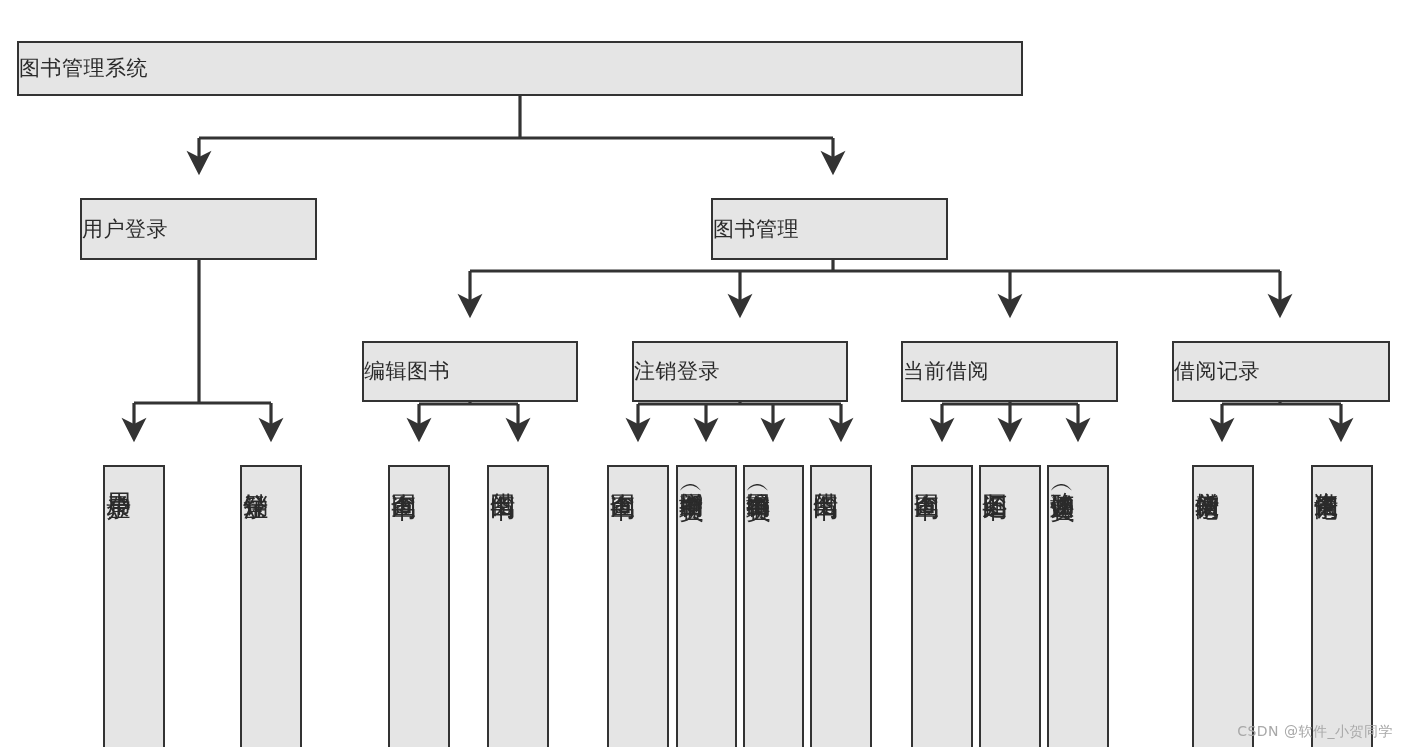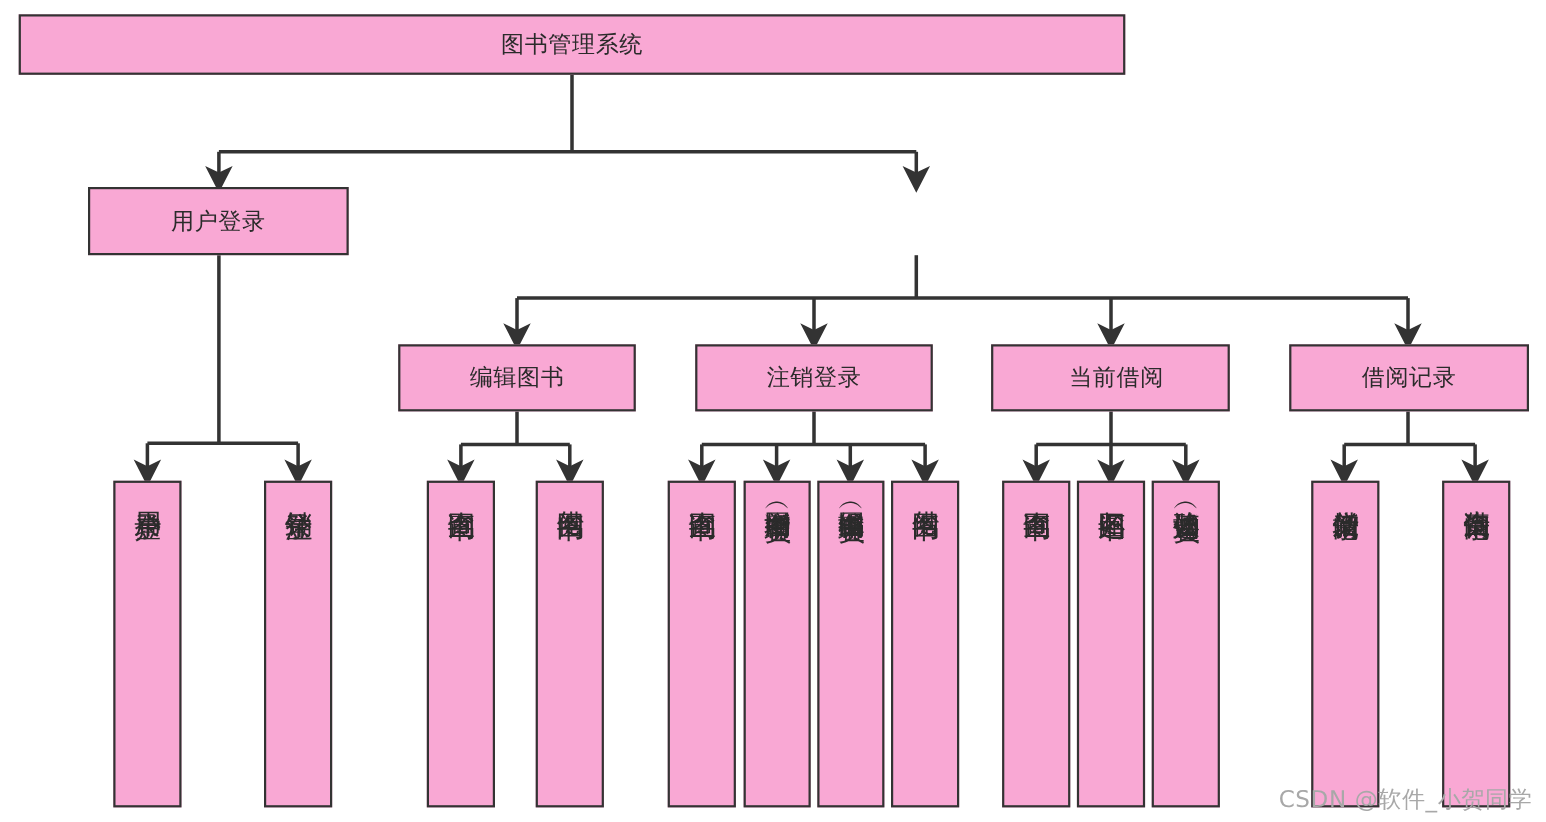--- a/index.html
+++ b/index.html
@@ -21,25 +21,26 @@
     position: absolute;
     left: 0;
     top: 0;
     width: 1405px;
     height: 747px;
   }
   .node {
     position: absolute;
     box-sizing: border-box;
     border: 2px solid #333333;
-    background: #f9a8d4;
+    background: #e5e5e5;
     display: flex;
     align-items: center;
-    justify-content: center;
+    justify-content: flex-start;
     color: #2b2b2b;
+    margin-top: 28px;
   }
   .node-label {
     display: block;
     text-align: center;
     line-height: 1.18;
     letter-spacing: 0.5px;
   }
   .node.horizontal .node-label {
     font-size: 21px;
     writing-mode: horizontal-tb;
@@ -55,21 +56,21 @@
     line-height: 1.05;
     letter-spacing: 1px;
   }
   .node.vertical.long .node-label {
     font-size: 24px;
   }
   #watermark {
     position: absolute;
     right: 12px;
     bottom: 6px;
-    font-size: 21px;
+    font-size: 14px;
     color: #a8a8a8;
     white-space: nowrap;
     letter-spacing: 0.5px;
     pointer-events: none;
   }
 </style>
 </head>
 <body>
 
 <div id="diagram-root">
@@ -124,28 +125,31 @@
     </g>
   </svg>
 
   <div class="node horizontal" style="left:17px; top:13px; width:1006px; height:55px;">
     <span class="node-label">图书管理系统</span>
   </div>
 
   <div class="node horizontal" style="left:80px; top:170px; width:237px; height:62px;">
     <span class="node-label">用户登录</span>
   </div>
+  <div class="node horizontal" style="left:711px; top:170px; width:237px; height:62px;">
+    <span class="node-label">图书管理</span>
+  </div>
 
   <div class="node horizontal" style="left:362px; top:313px; width:216px; height:61px;">
     <span class="node-label">编辑图书</span>
   </div>
   <div class="node horizontal" style="left:632px; top:313px; width:216px; height:61px;">
     <span class="node-label">注销登录</span>
   </div>
-  <div class="node horizontal" style="left:901px; top:313px; width:217px; height:61px;padding-left:11px;">
+  <div class="node horizontal" style="left:901px; top:313px; width:217px; height:61px;">
     <span class="node-label">当前借阅</span>
   </div>
   <div class="node horizontal" style="left:1172px; top:313px; width:218px; height:61px;">
     <span class="node-label">借阅记录</span>
   </div>
 
   <div class="node vertical" style="left:103px; top:437px; width:62px; height:297px;">
     <span class="node-label">用户登录</span>
   </div>
   <div class="node vertical" style="left:240px; top:437px; width:62px; height:297px;">

